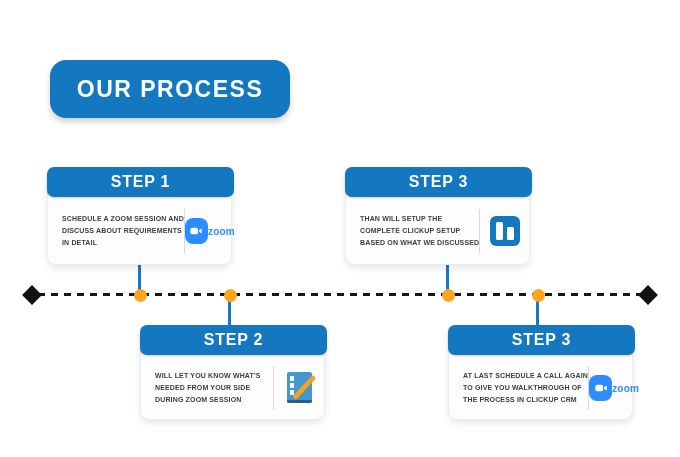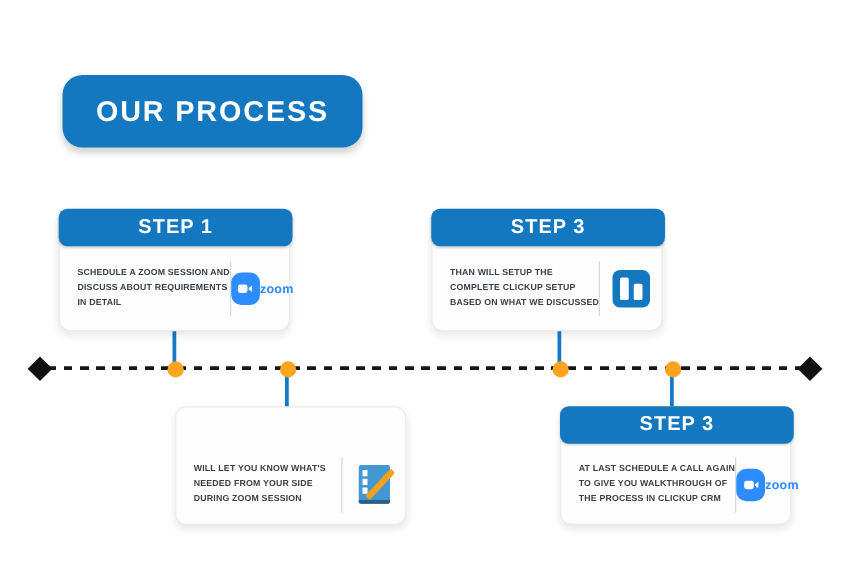--- a/index.html
+++ b/index.html
@@ -253,20 +253,23 @@
       <div class="icon-area">
         <div class="boards-badge">
           <div class="bar tall"></div>
           <div class="bar short"></div>
         </div>
       </div>
     </div>
   </div>
 
   <div class="card pos2">
+    <div class="card-header">
+      <span>STEP 2</span>
+    </div>
     <div class="card-body">
       <div class="card-text">
         <div class="line">WILL LET YOU KNOW WHAT'S</div>
         <div class="line">NEEDED FROM YOUR SIDE</div>
         <div class="line">DURING ZOOM SESSION</div>
       </div>
       <div class="v-divider"></div>
       <div class="icon-area">
         <div class="checklist-badge">
           <div class="cbox b1"></div>

